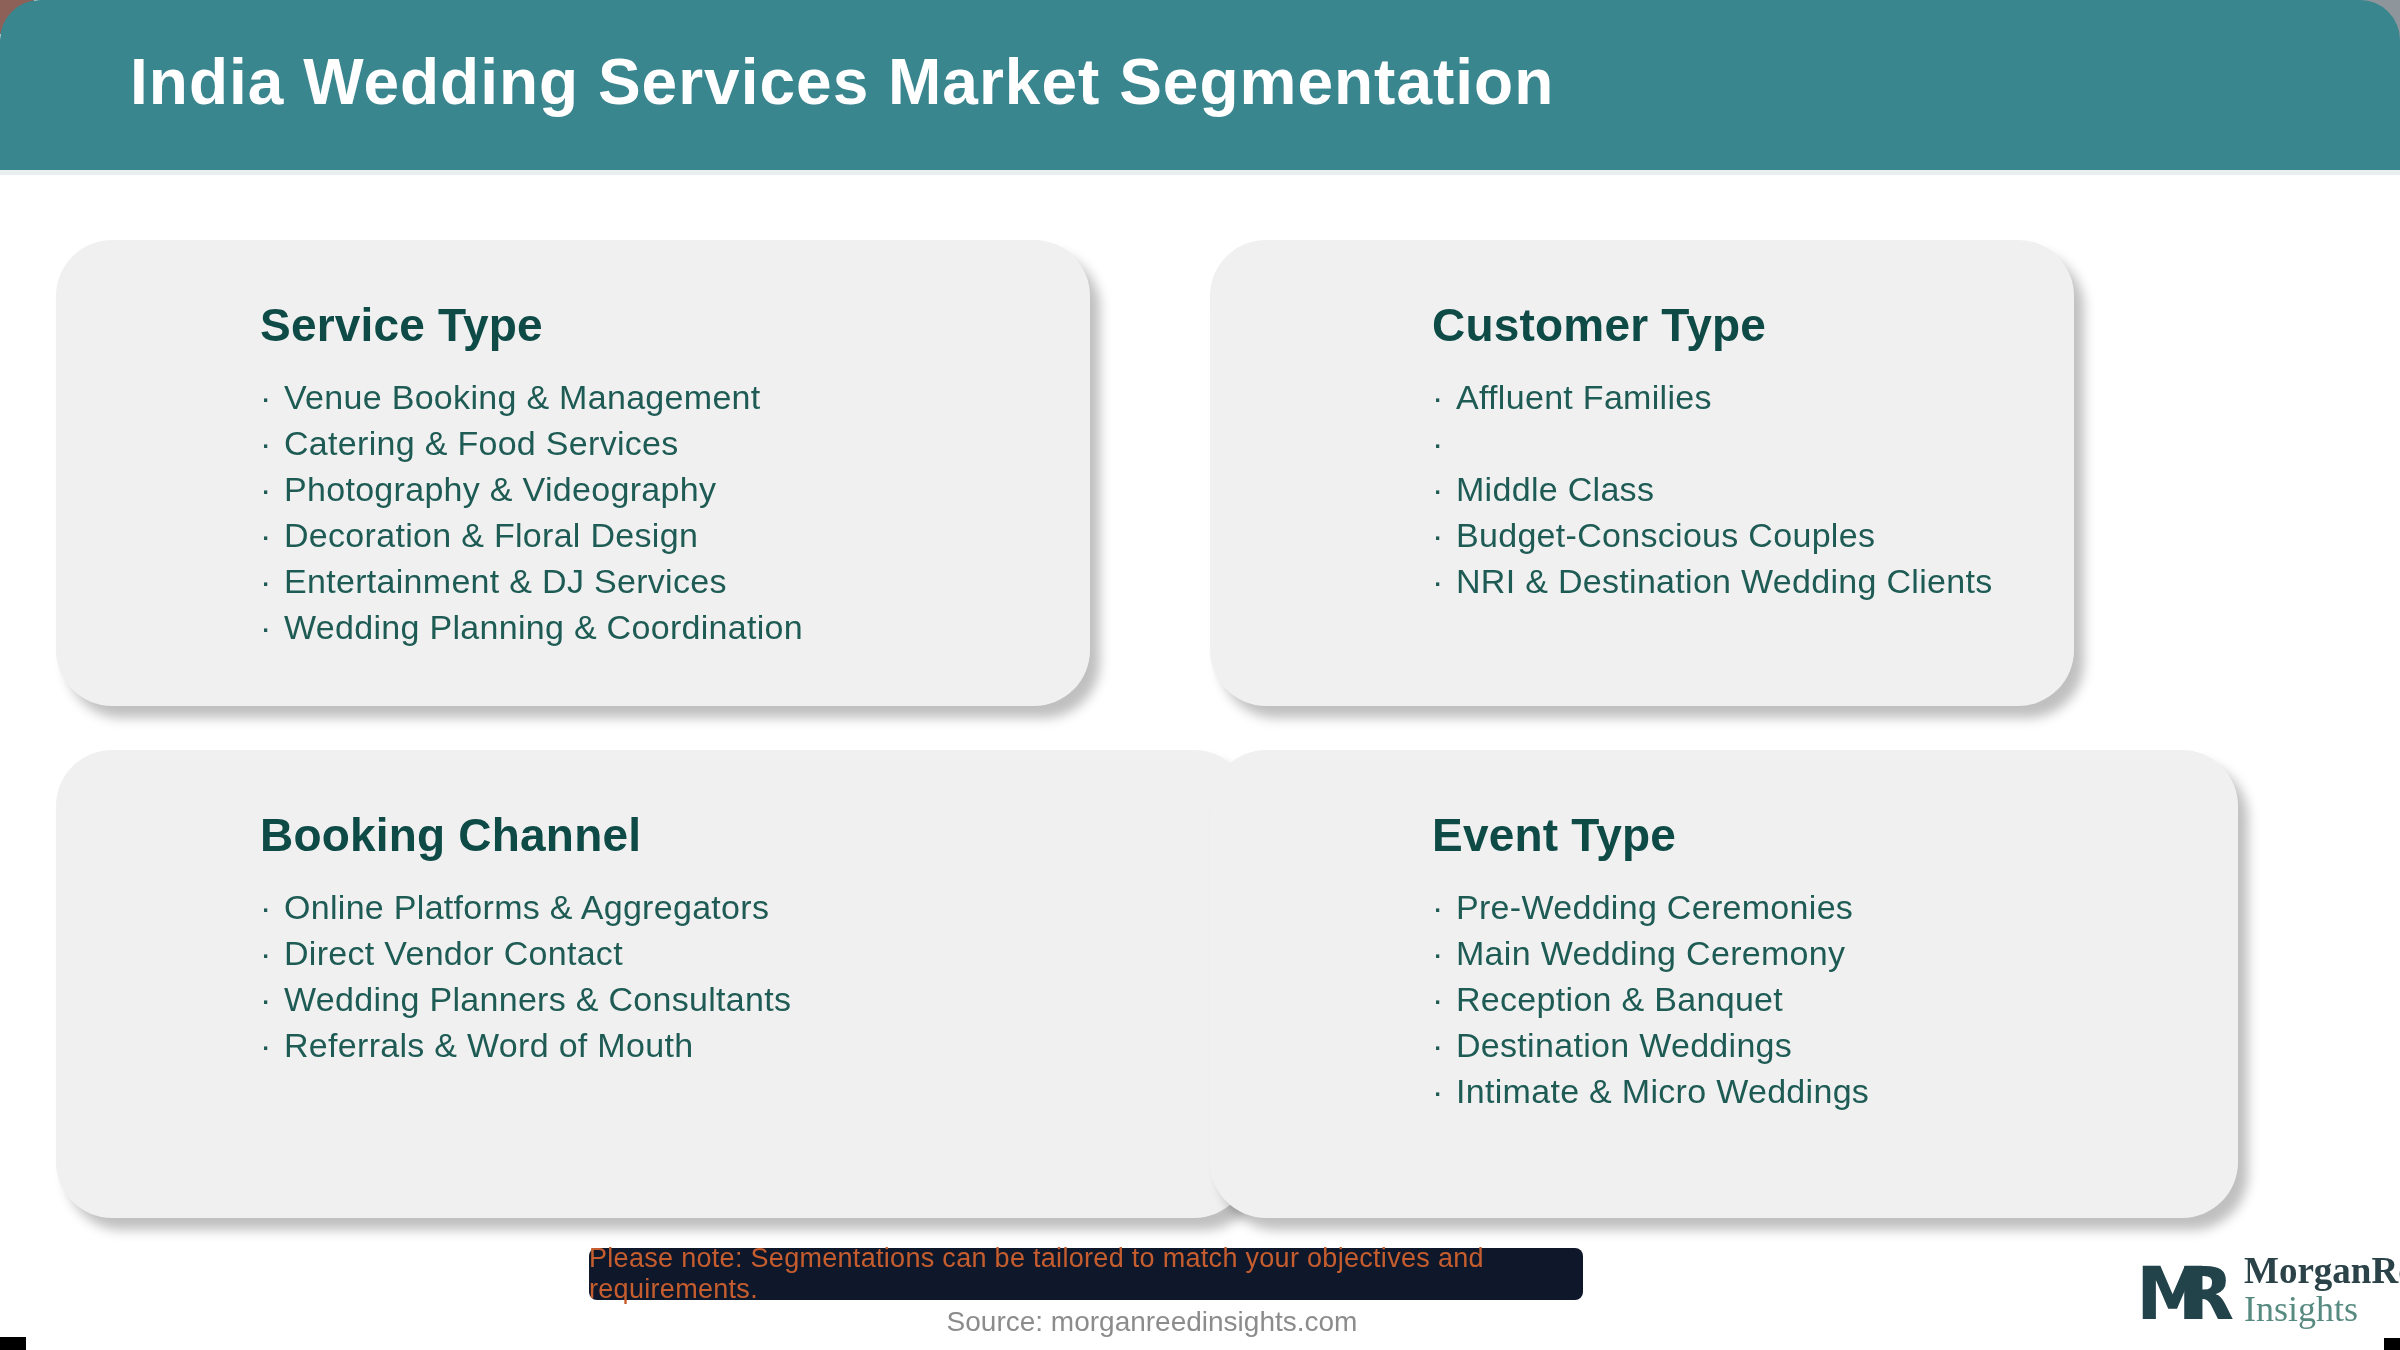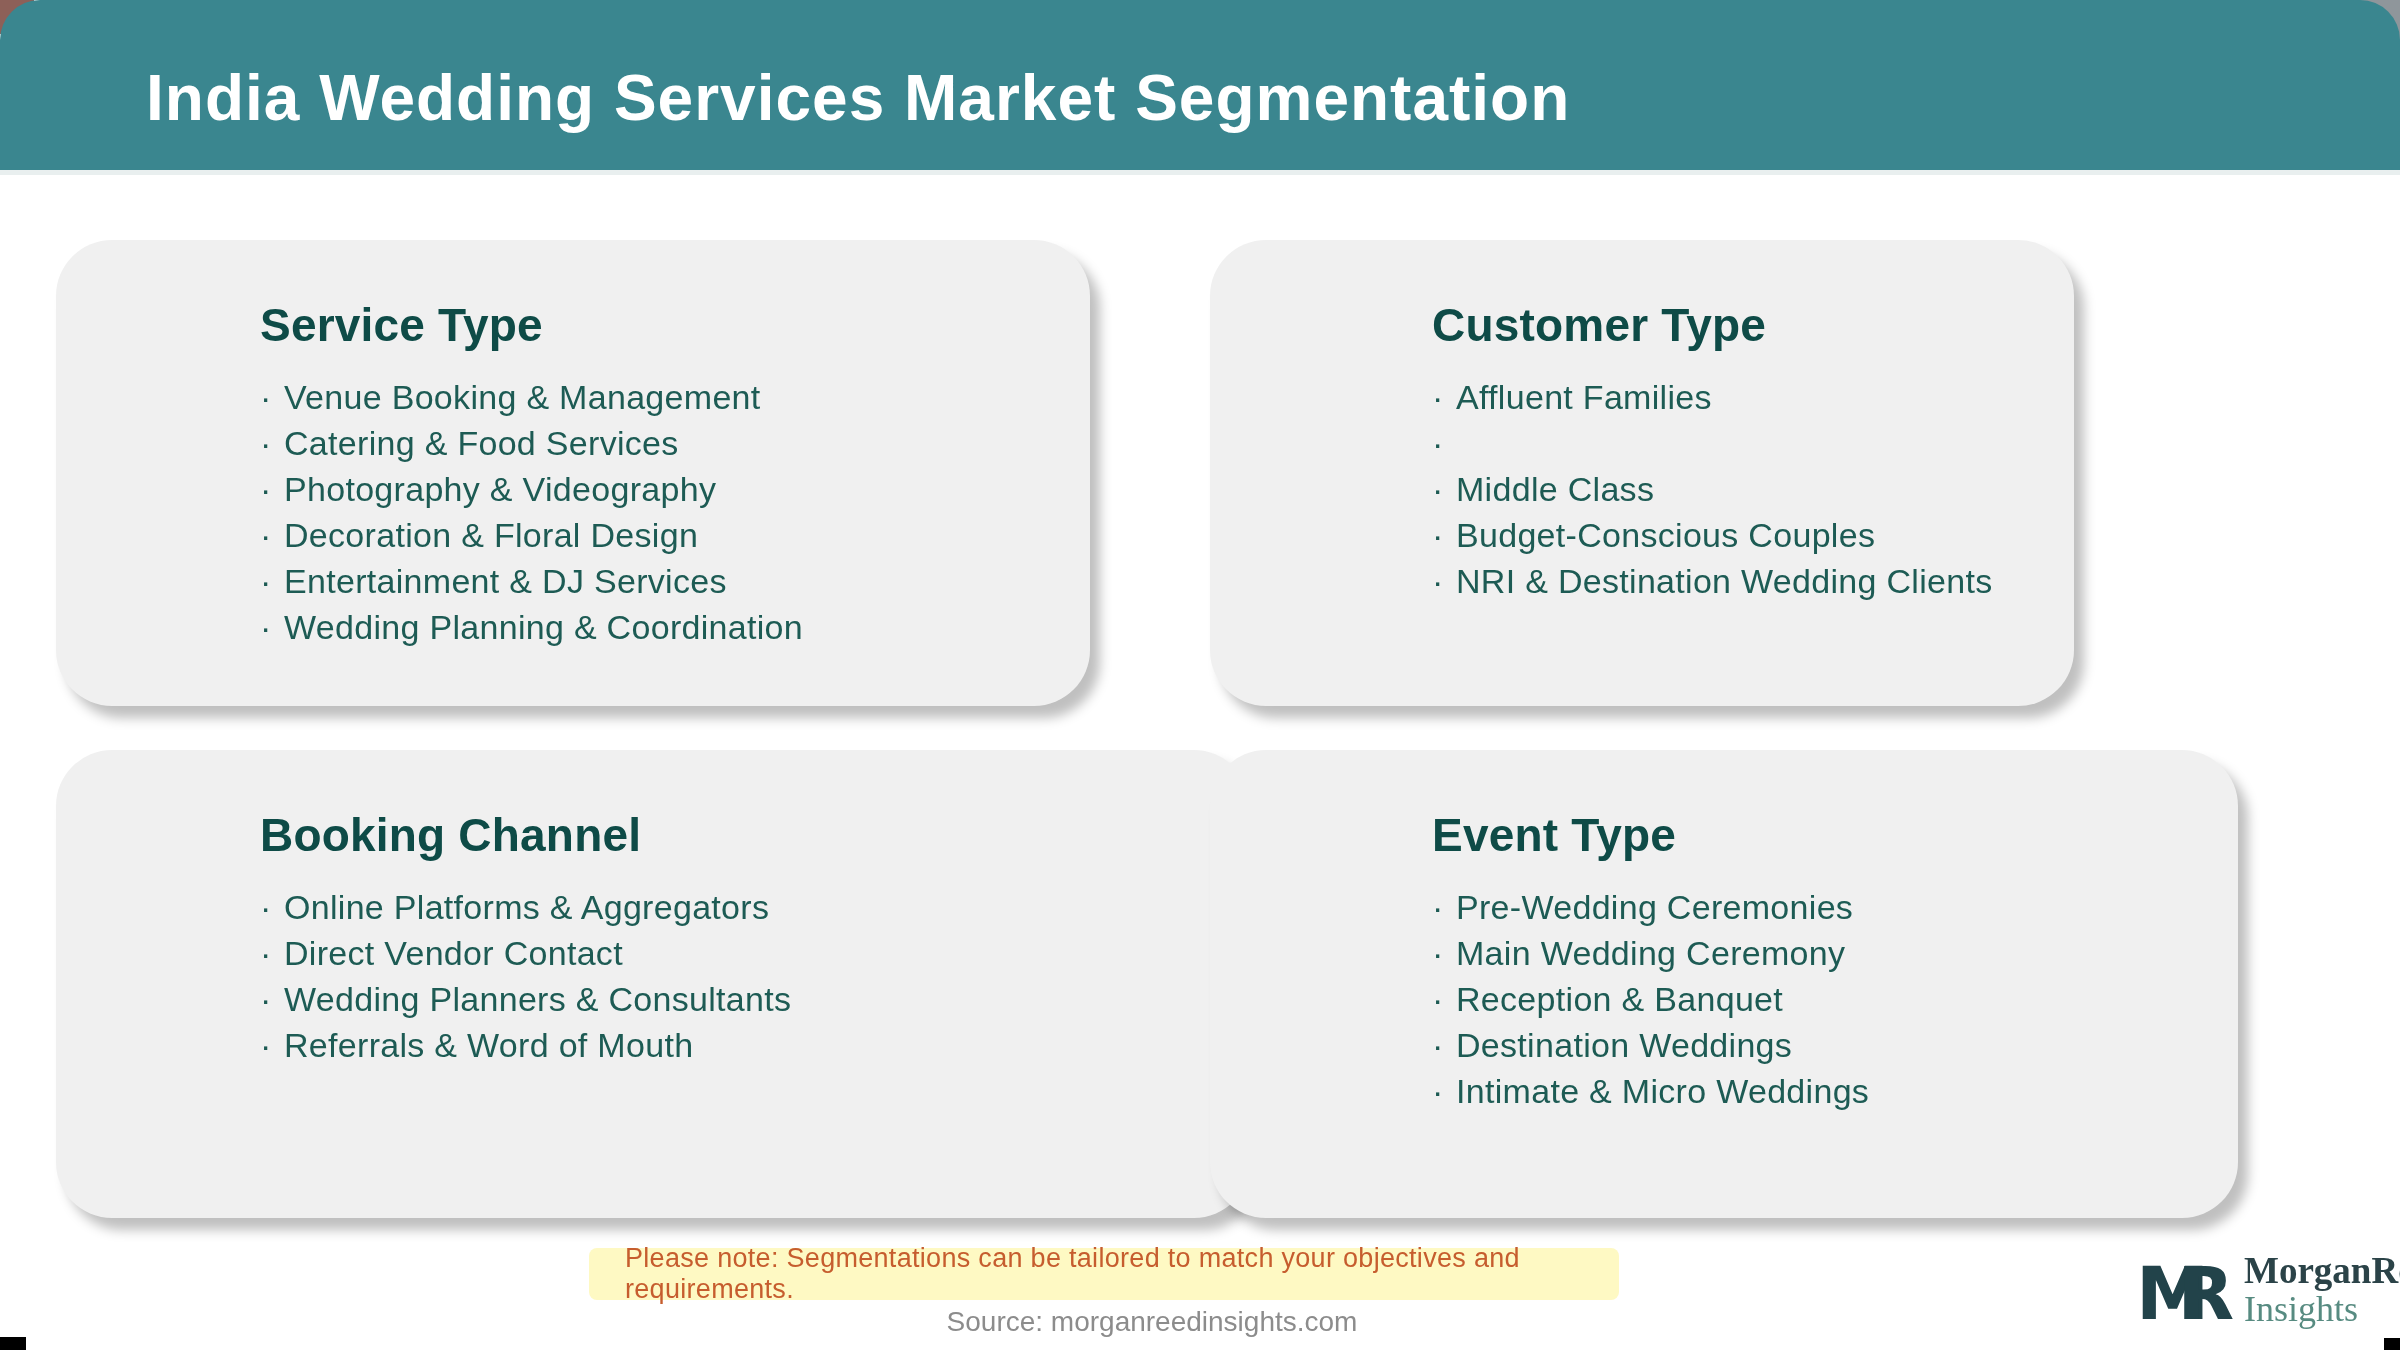--- a/index.html
+++ b/index.html
@@ -18,21 +18,21 @@
 
   .header {
     position: absolute; left: 0; top: 0;
     width: 2400px; height: 170px;
     background: #3A868F;
     border-radius: 40px 40px 0 0;
     z-index: 1;
   }
   .header h1 {
     position: absolute; left: 130px; top: 0;
-    margin: 16px; line-height: 164px;
+    margin: 0; line-height: 164px;
     font-size: 64px; font-weight: 700; color: #ffffff;
     letter-spacing: 1px;
   }
   .header-edge { position: absolute; left: 0; top: 170px; width: 2400px; height: 5px; background: #e9efef; z-index: 1; }
 
   .card {
     position: absolute;
     background: #F0F0F0;
     border-radius: 56px;
     box-shadow: 10px 12px 12px rgba(0,0,0,0.25);
@@ -52,23 +52,23 @@
     color: #0E4B47; letter-spacing: 0.2px;
   }
   .card ul { list-style: none; margin: 0; padding: 0; }
   .card li { display: flex; align-items: baseline; line-height: 46px; }
   .dot { width: 24px; font-size: 34px; color: #1D5B54; }
   .item-text { font-size: 34px; color: #1D5B54; letter-spacing: 0.3px; }
 
   .note {
     position: absolute; left: 589px; top: 1248px;
     width: 994px; height: 52px;
-    background: #fef9c3; border-radius: 8px;
+    background: #0f172a; border-radius: 8px;
     display: flex; align-items: center; justify-content: center;
-    font-size: 27px; color: #C65D2E; letter-spacing: 0.3px; padding-left: 36px;
+    font-size: 27px; color: #C65D2E; letter-spacing: 0.3px;
   }
   .source {
     position: absolute; left: 589px; top: 1306px; width: 1126px;
     text-align: center; font-size: 28px; color: #8C8C8C;
   }
 
   .logo { position: absolute; left: 2136px; top: 1250px; display: flex; align-items: center; gap: 8px; z-index: 2; }
   .logo svg { display: block; }
   .logo-text { font-family: "Liberation Serif", serif; line-height: 38px; white-space: nowrap; }
   .logo-name { font-size: 37px; font-weight: 700; color: #2B4348; }

